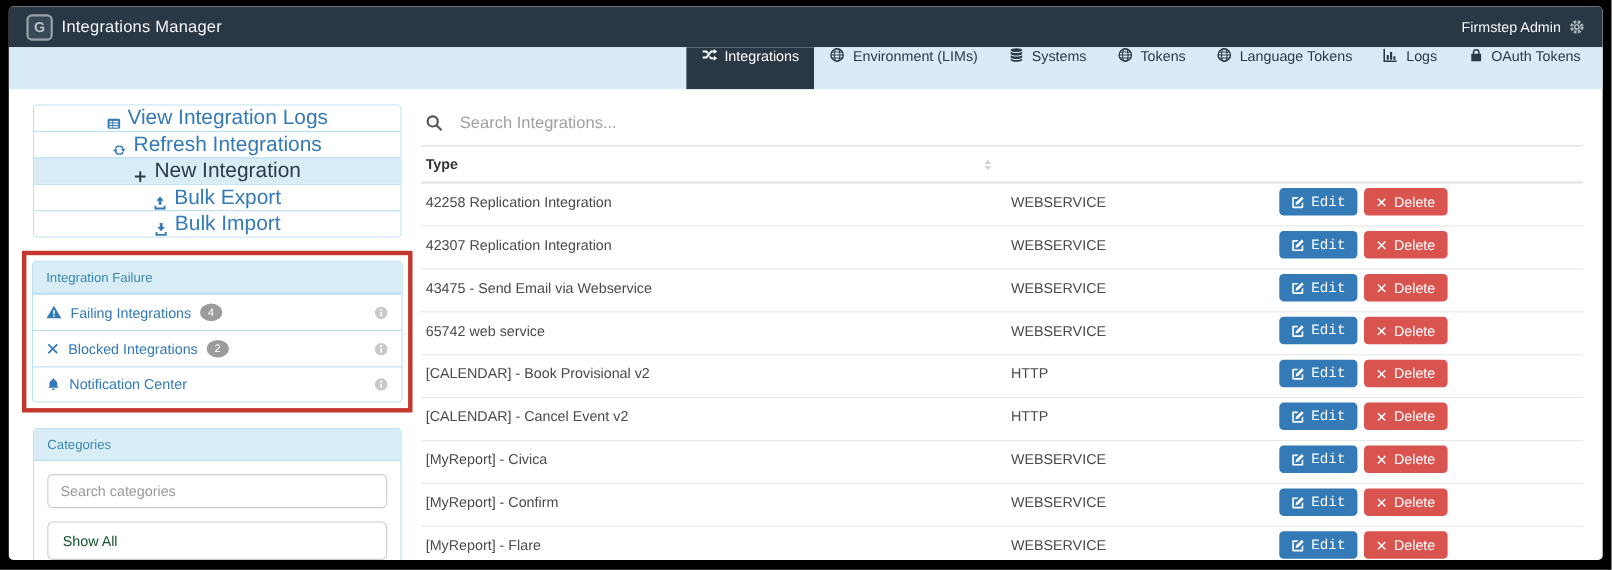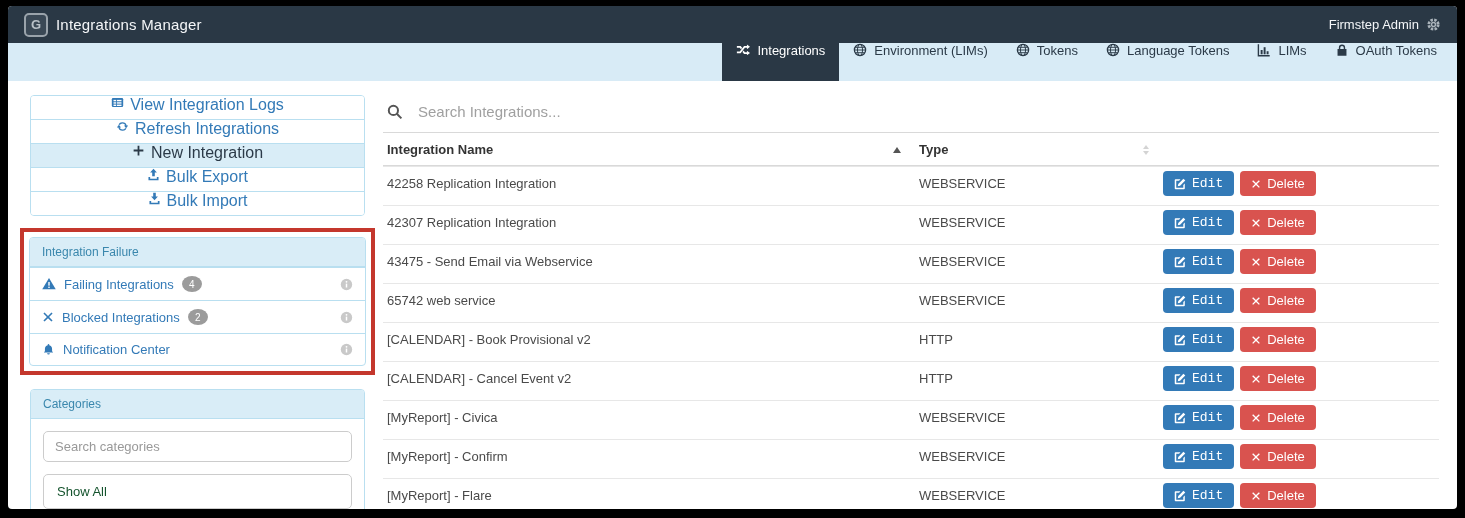--- a/index.html
+++ b/index.html
@@ -24,21 +24,21 @@
   .tab.active{background:#2a3845;color:#fff;}
   .tab.active .ic{color:#fff;}
 
   
   .content{display:flex;gap:18px;padding:14px 18px 0 22px;align-items:flex-start;}
   .sidebar{width:335px;flex:0 0 335px;}
   .main{flex:1;min-width:0;}
 
   
   .action-list{border:1px solid #b9dff0;border-radius:4px;overflow:hidden;}
-  .action-item{display:flex;align-items:flex-start;justify-content:center;gap:6px;height:23px;font-size:16px;color:#337ab7;
+  .action-item{display:flex;align-items:flex-end;justify-content:center;gap:6px;height:23px;font-size:19px;color:#337ab7;
                background:#fff;border-top:1px solid #b9dff0;cursor:pointer;}
   .action-item:first-child{border-top:none;}
   .action-item .ic{display:inline-flex;color:#337ab7;}
   .action-item.active{background:#d9edf7;color:#2b3a48;}
   .action-item.active .ic{color:#2b3a48;}
 
   
   .red-highlight{border:4px solid #c4372d;padding:5px;margin:12px -10px 0 -10px;}
   .panel{border:1px solid #b9dff0;border-radius:4px;overflow:hidden;background:#fff;}
   .panel-header{background:#d9edf7;color:#3a87ad;font-size:12px;padding:7px 12px;border-bottom:1px solid #b9dff0;}
@@ -197,40 +197,48 @@
       <span class="ic">
           <svg width="14" height="14" viewBox="0 0 16 16">
             <use href="#i-globe"></use>
           </svg>
         </span>
       <span>Environment (LIMs)</span>
     </div>
     <div class="tab">
       <span class="ic">
           <svg width="14" height="14" viewBox="0 0 16 16">
+            <use href="#i-db"></use>
+          </svg>
+        </span>
+      <span>Systems</span>
+    </div>
+    <div class="tab">
+      <span class="ic">
+          <svg width="14" height="14" viewBox="0 0 16 16">
             <use href="#i-globe"></use>
           </svg>
         </span>
       <span>Tokens</span>
     </div>
     <div class="tab">
       <span class="ic">
           <svg width="14" height="14" viewBox="0 0 16 16">
             <use href="#i-globe"></use>
           </svg>
         </span>
       <span>Language Tokens</span>
     </div>
     <div class="tab">
       <span class="ic">
           <svg width="14" height="14" viewBox="0 0 16 16">
             <use href="#i-chart"></use>
           </svg>
         </span>
-      <span>LIMs</span>
+      <span>Logs</span>
     </div>
     <div class="tab">
       <span class="ic">
           <svg width="14" height="14" viewBox="0 0 16 16">
             <use href="#i-lock"></use>
           </svg>
         </span>
       <span>OAuth Tokens</span>
     </div>
   </div>
@@ -349,24 +357,20 @@
         <span class="ic">
             <svg width="16" height="16" viewBox="0 0 16 16">
               <use href="#i-search"></use>
             </svg>
           </span>
         <input class="search-input" type="text" placeholder="Search Integrations..." style="">
       </div>
 
       <div class="tbl-header">
         <div class="th">
-          <span>Integration Name</span>
-          <span class="sort-asc"></span>
-        </div>
-        <div class="th">
           <span>Type</span>
           <span class="sort-both">
               <b class="up"></b>
               <b class="dn"></b>
             </span>
         </div>
         <div class="th"></div>
       </div>
 
       <div class="tbl-row">

